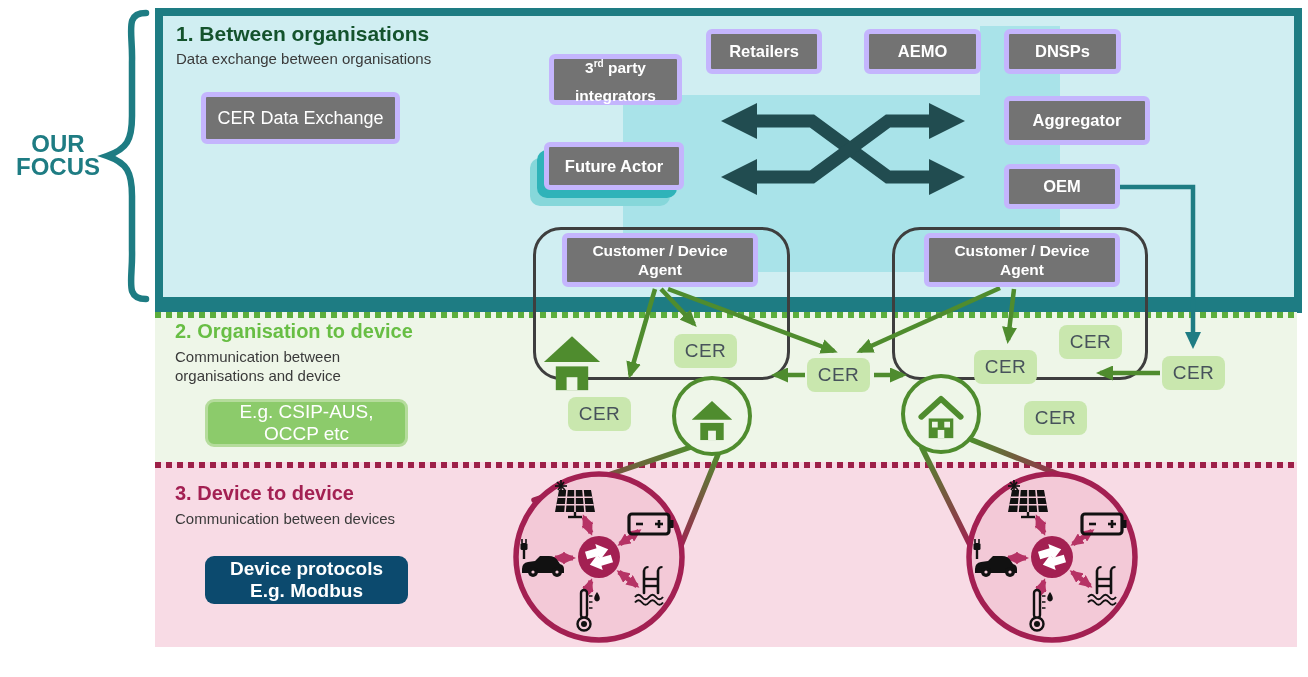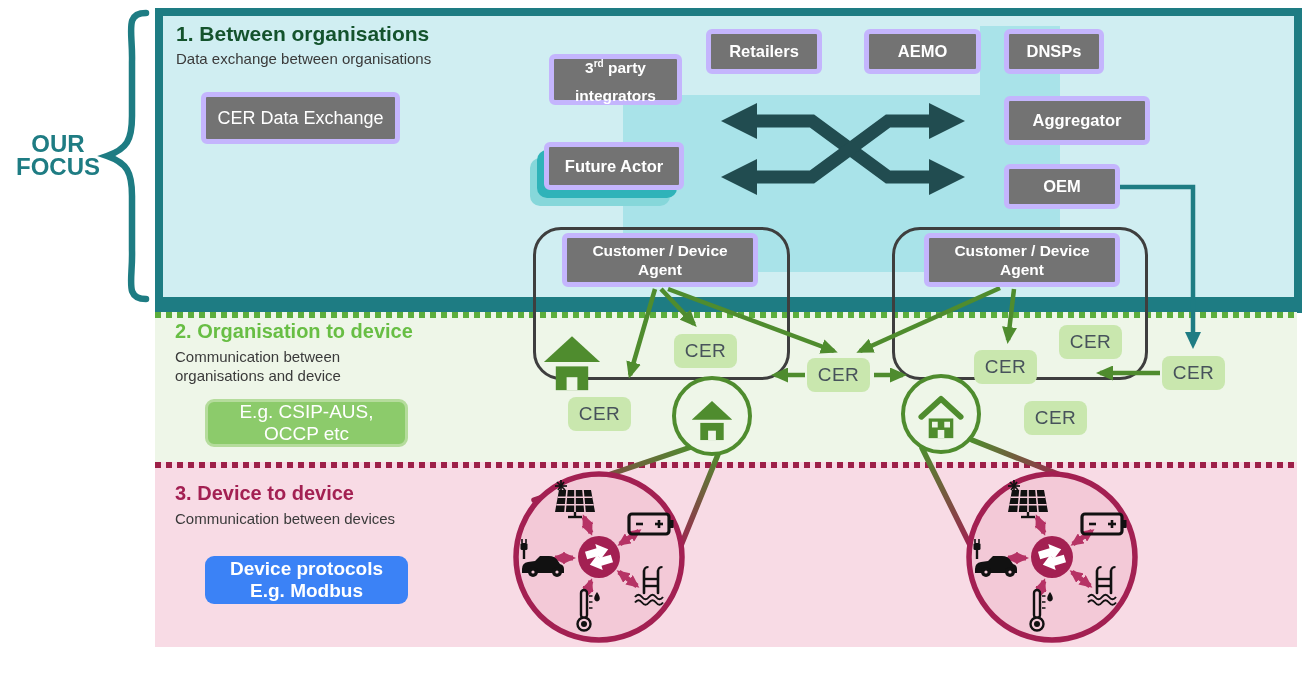--- a/index.html
+++ b/index.html
@@ -24,21 +24,21 @@
   .focus-label{left:10px;top:132px;width:96px;text-align:center;color:#1e7c83;
                font-weight:bold;font-size:24px;line-height:23px;z-index:3;}
   
   .tbox{background:#737373;border:5px solid #c4b5fd;border-radius:6px;color:#ffffff;
         display:flex;flex-direction:column;align-items:center;justify-content:center;
         text-align:center;z-index:3;font-weight:bold;}
   .tshadow{border-radius:10px;z-index:2;}
   .gbadge{background:#8ccb6b;border:3px solid #b5dc9c;border-radius:9px;color:#ffffff;
           display:flex;flex-direction:column;align-items:center;justify-content:center;
           text-align:center;font-size:19px;line-height:22px;z-index:3;}
-  .mbadge{background:#3b82f6;border-radius:9px;color:#ffffff;font-weight:bold;
+  .mbadge{background:#0c4a6e;border-radius:9px;color:#ffffff;font-weight:bold;
           display:flex;flex-direction:column;align-items:center;justify-content:center;
           text-align:center;font-size:19px;line-height:22px;z-index:3;}
   .cer{background:#c9e7ae;border-radius:8px;color:#47525b;font-size:19px;width:63px;height:34px;
        display:flex;align-items:center;justify-content:center;z-index:3;letter-spacing:0.5px;}
   .svg-layer{position:absolute;left:0;top:0;z-index:2;pointer-events:none;}
 </style>
 </head>
 <body>
 
 <div id="canvas">
@@ -234,21 +234,21 @@
     <div><span>3</span><sup style="font-size:10px;">rd</sup><span> party</span></div>
     <div>integrators</div>
   </div>
 
   <div class="abs tbox" style="left:706px;top:29px;width:116px;height:45px;font-size:16.5px;">
     <span>Retailers</span>
   </div>
   <div class="abs tbox" style="left:864px;top:29px;width:117px;height:45px;font-size:16.5px;">
     <span>AEMO</span>
   </div>
-  <div class="abs tbox" style="left:1004px;top:29px;width:100px;height:45px;font-size:16.5px;">
+  <div class="abs tbox" style="left:1004px;top:29px;width:117px;height:45px;font-size:16.5px;">
     <span>DNSPs</span>
   </div>
   <div class="abs tbox" style="left:1004px;top:96px;width:146px;height:49px;font-size:16.5px;">
     <span>Aggregator</span>
   </div>
   <div class="abs tbox" style="left:1004px;top:164px;width:116px;height:45px;font-size:16.5px;">
     <span>OEM</span>
   </div>
 
   <div class="abs tshadow" style="left:530px;top:158px;width:140px;height:48px;background:#86d7da;"></div>

